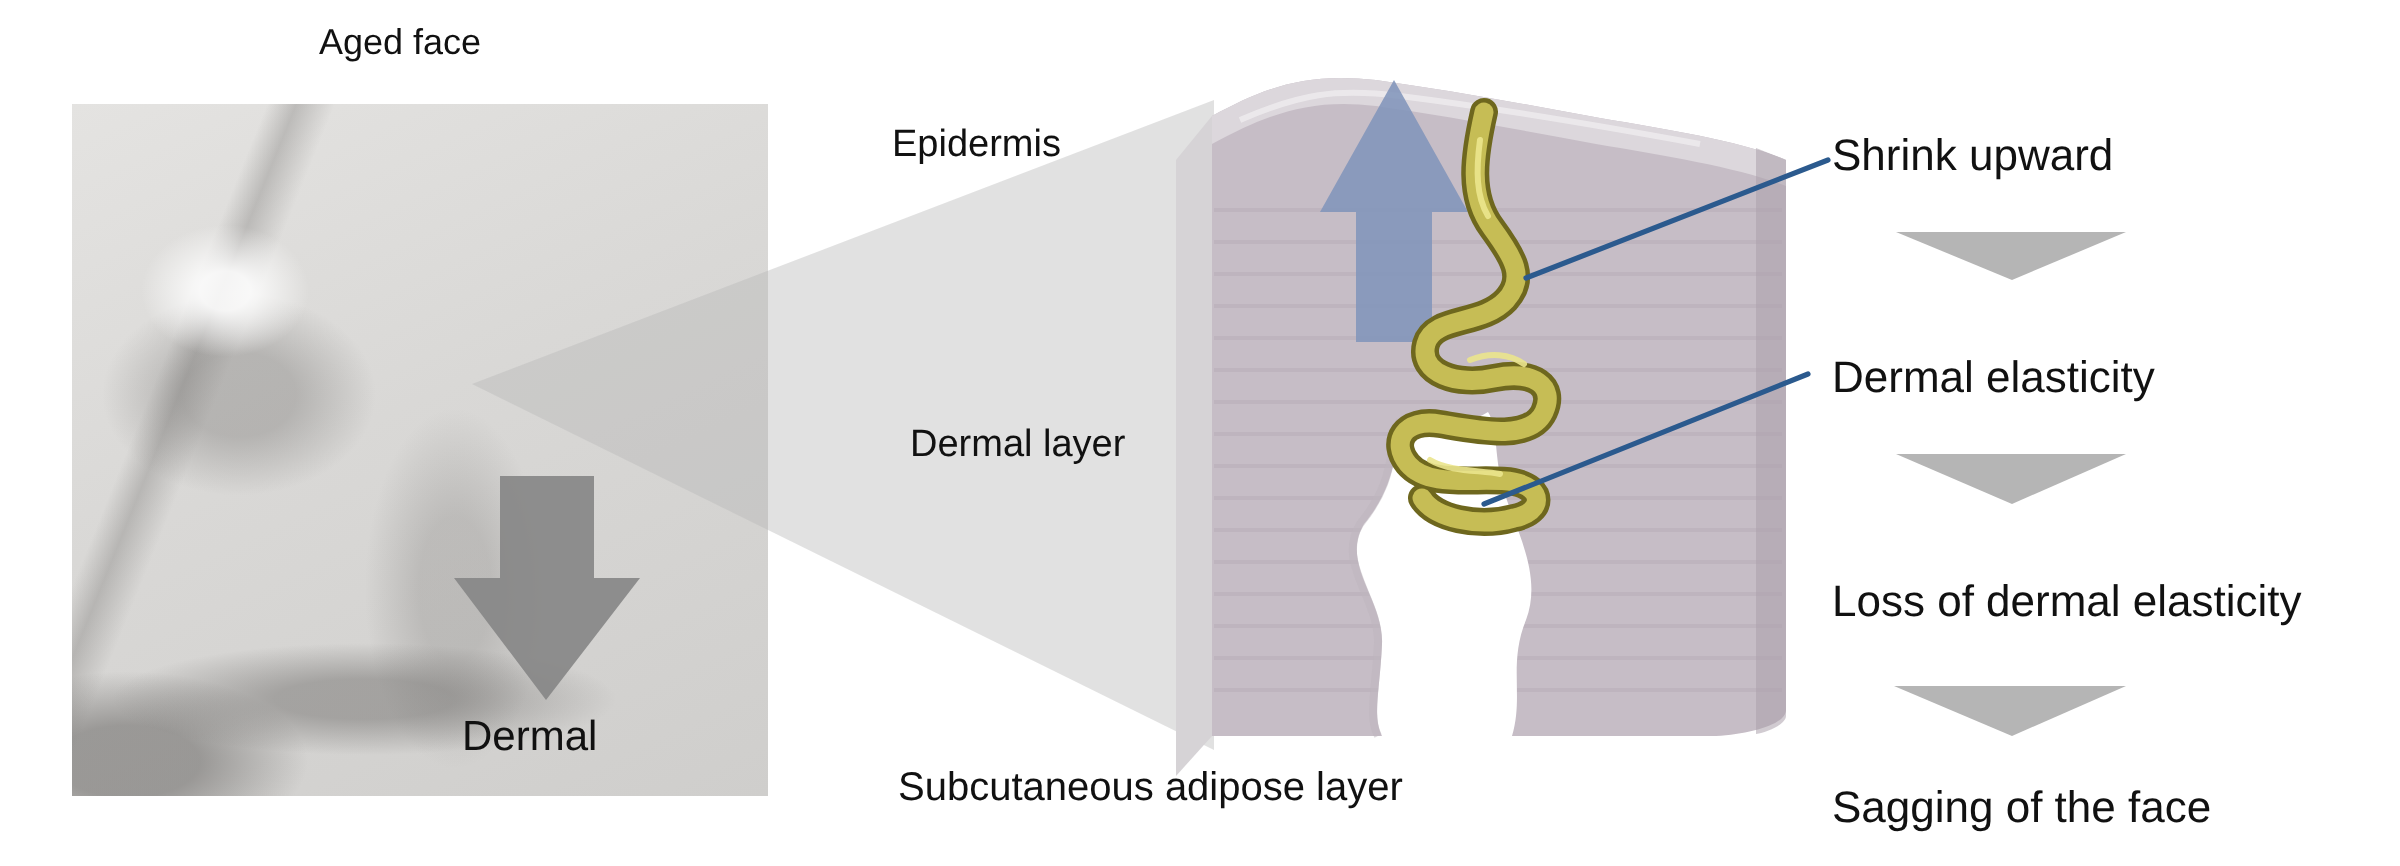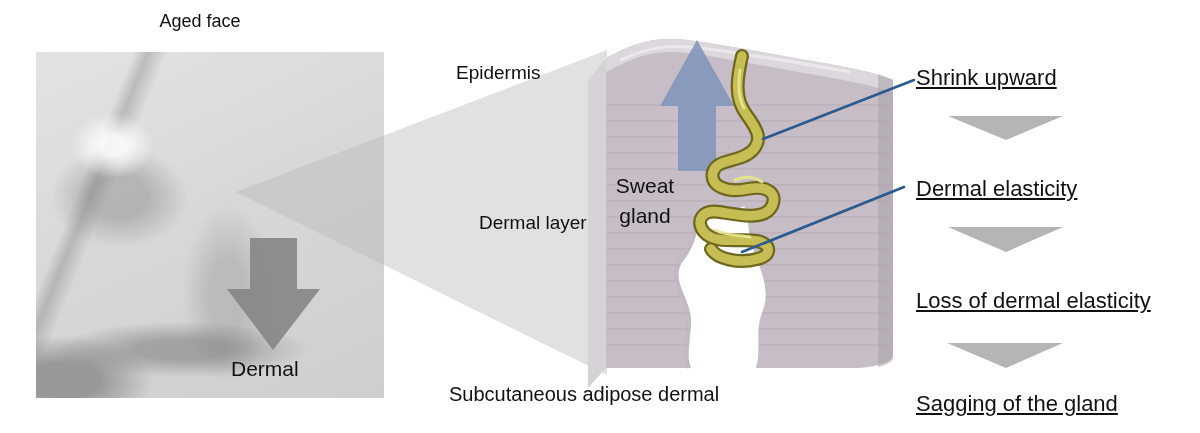--- a/index.html
+++ b/index.html
@@ -37,26 +37,26 @@
     z-index: 2;
   }
   .label {
     position: absolute;
     z-index: 3;
     white-space: nowrap;
     line-height: 1.15;
   }
   #aged-face-title   { left: 30px;  top: 11px;  width: 340px; text-align: center; font-size: 18px; }
   #sagging-label     { left: 231px; top: 357px; font-size: 21px; }
-  #epidermis-label   { left: 456px; top: 62px;  font-size: 19px; }
-  #dermal-label      { left: 455px; top: 212px; font-size: 19px; margin-left: 24px; }
+  #epidermis-label   { left: 446px; top: 62px;  font-size: 19px; }
+  #dermal-label      { left: 455px; top: 212px; font-size: 19px; }
   #subcut-label      { left: 449px; top: 383px; font-size: 20px; }
   #sweat-gland-label { left: 603px; top: 171px; width: 84px; text-align: center;
                        font-size: 21px; line-height: 30px; white-space: pre-line; }
-  .flow-label        { left: 916px; font-size: 22px; text-decoration: underline; }
+  .flow-label        { left: 916px; font-size: 22px; }
   #flow-step-0 { top: 65px;  }
   #flow-step-1 { top: 176px; }
   #flow-step-2 { top: 288px; }
   #flow-step-3 { top: 391px; }
 </style>
 </head>
 <body>
 
 <div id="stage">
 
@@ -134,25 +134,23 @@
   </svg>
 
   <div class="label" id="aged-face-title">Aged face</div>
 
   <div class="label" id="sagging-label">Dermal</div>
 
   <div class="label" id="epidermis-label">Epidermis</div>
 
   <div class="label" id="dermal-label">Dermal layer</div>
 
-  <div class="label" id="subcut-label">Subcutaneous adipose dermal</div>
+  <div class="label" id="subcut-label">Subcutaneous adipose layer</div>
 
-  <div class="label" id="sweat-gland-label">Sweat
-gland</div>
 
   <div class="label flow-label" id="flow-step-0">Shrink upward</div>
 
   <div class="label flow-label" id="flow-step-1">Dermal elasticity</div>
 
   <div class="label flow-label" id="flow-step-2">Loss of dermal elasticity</div>
 
-  <div class="label flow-label" id="flow-step-3">Sagging of the gland</div>
+  <div class="label flow-label" id="flow-step-3">Sagging of the face</div>
 </div>
 
 </body></html>

